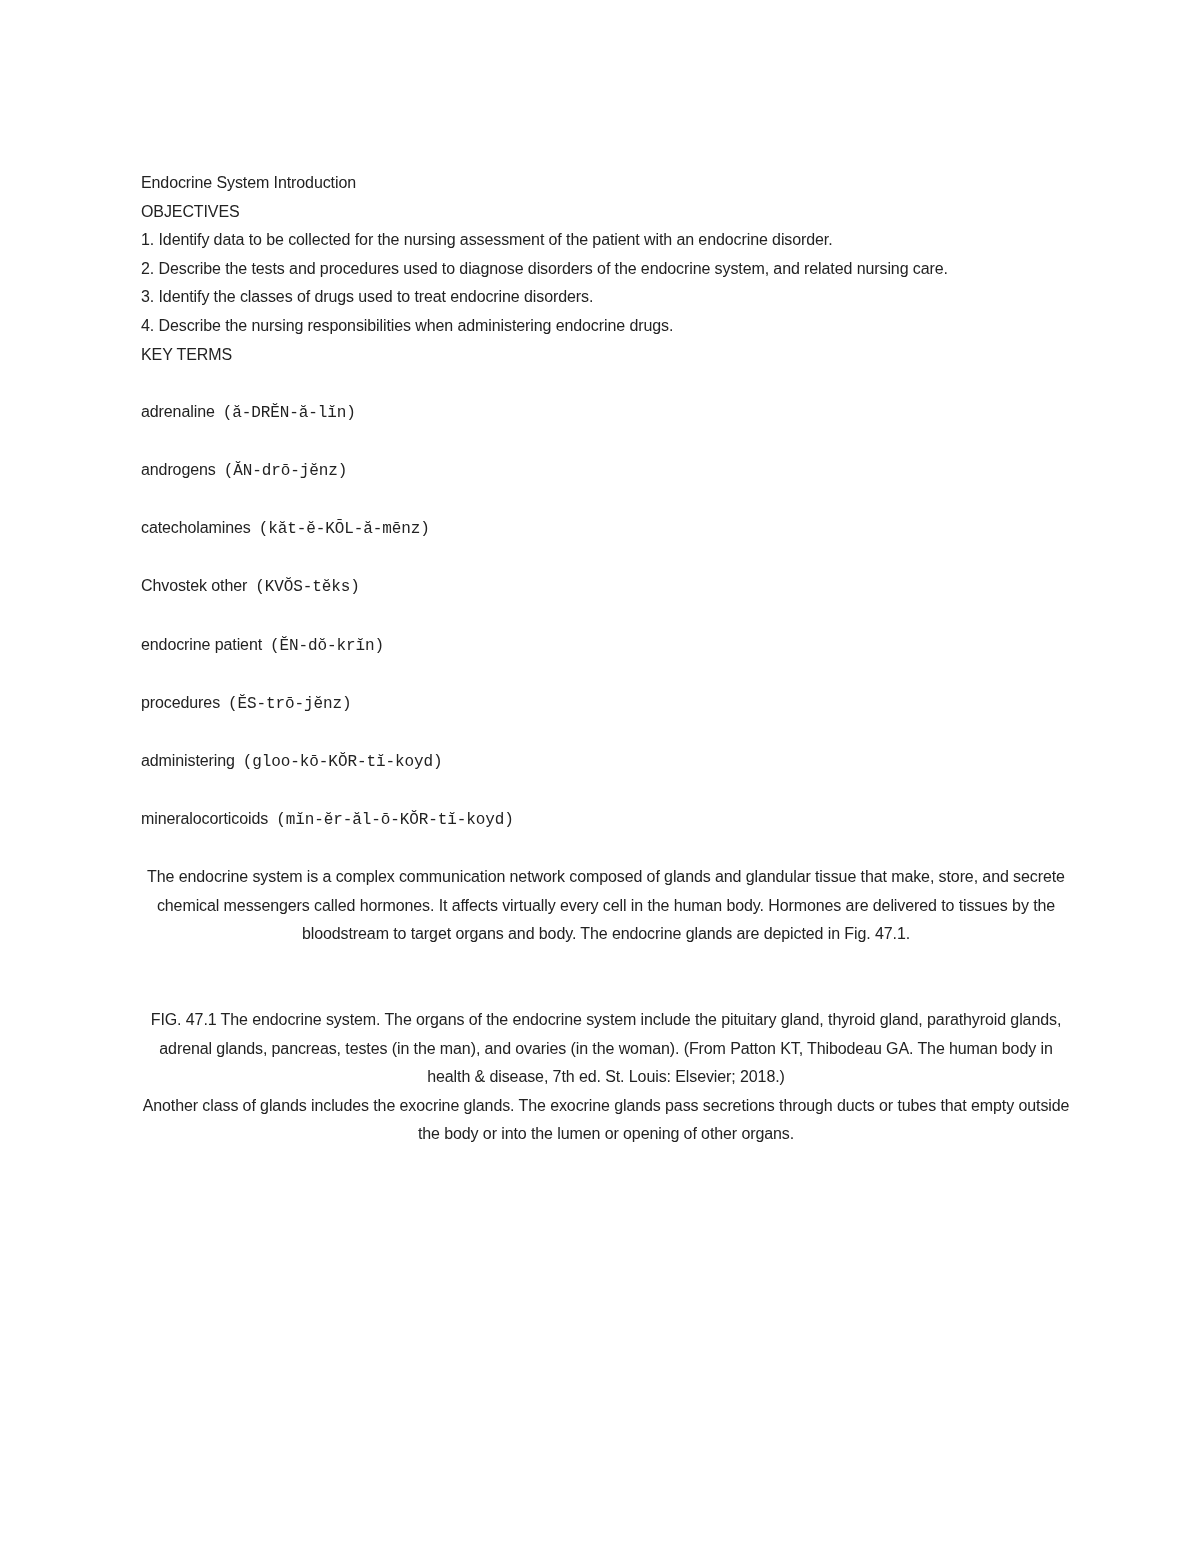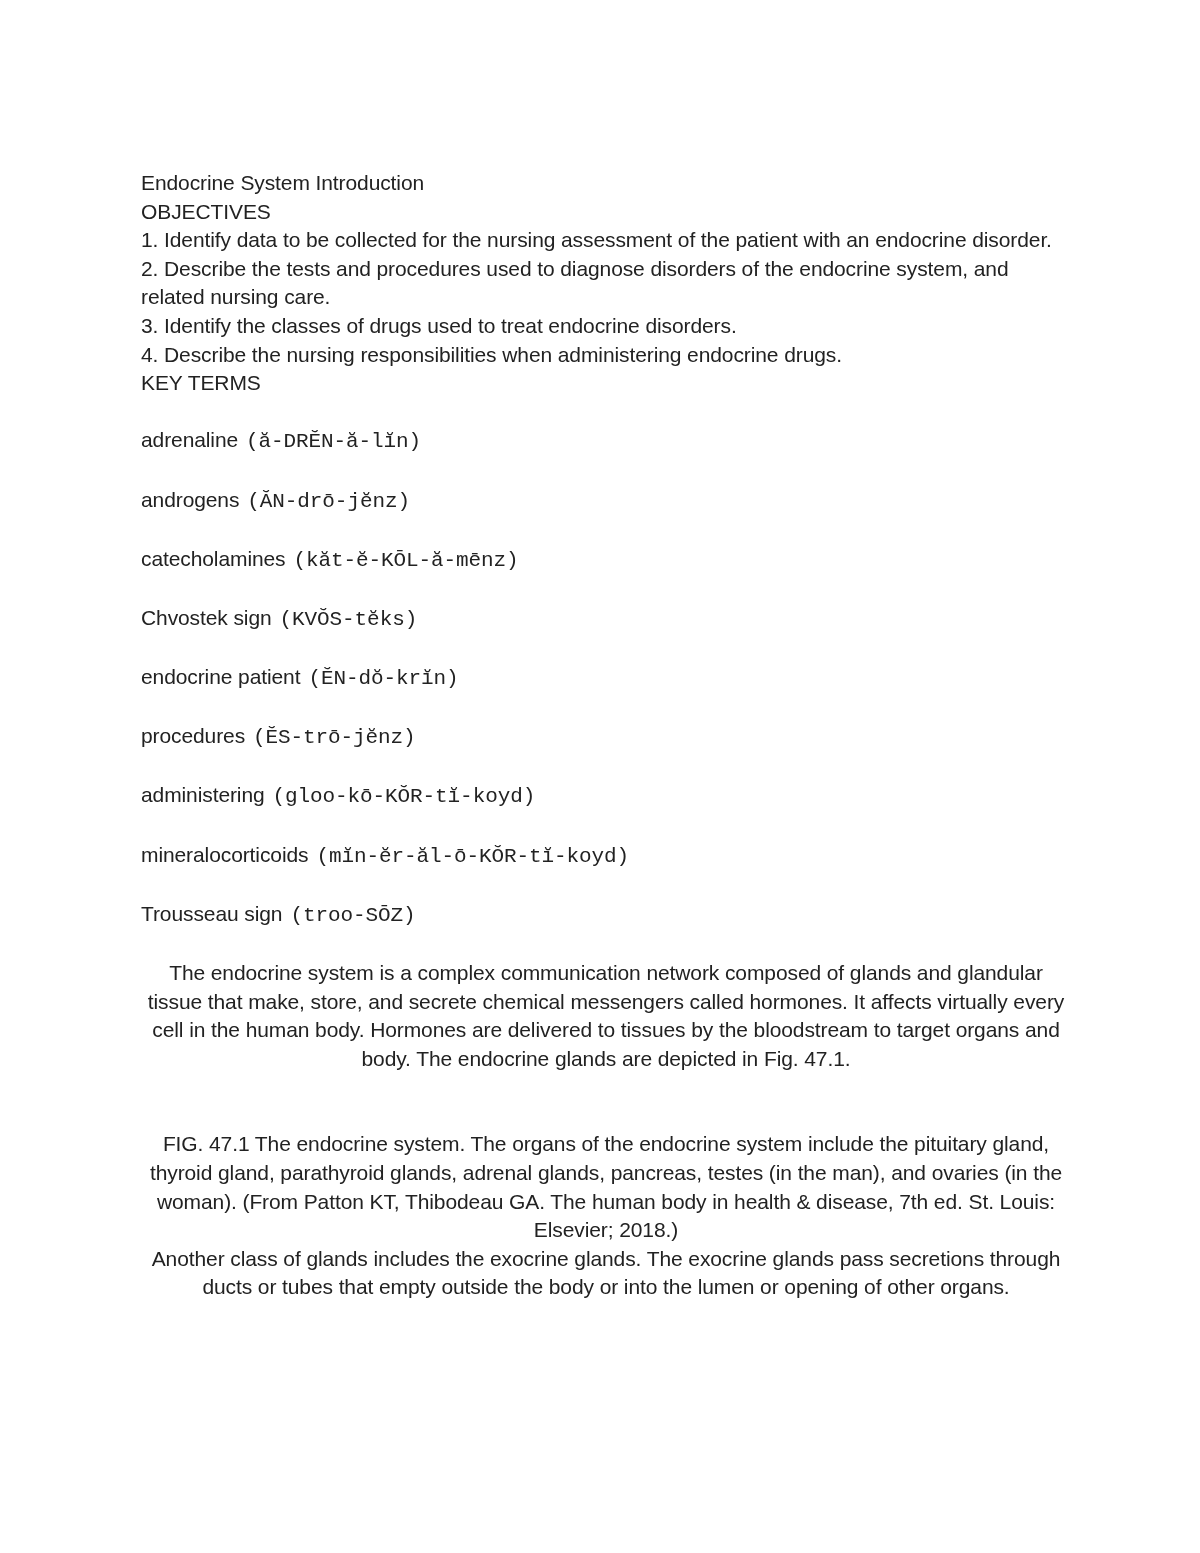--- a/index.html
+++ b/index.html
@@ -13,21 +13,21 @@
       position: relative;
       overflow: hidden;
       font-family: "Liberation Sans", "DejaVu Sans", sans-serif;
       color: #222222;
     }
     .page {
       position: absolute;
       left: 141px;
       top: 169px;
       width: 930px;
-      font-size: 21px;
+      font-size: 16px;
       line-height: 28.6px;
       letter-spacing: -0.1px;
     }
     .line { display: block; margin: 0; }
     .terms {
       margin-top: 28.6px;
     }
     .term {
       display: block;
       margin: 0 0 28.6px 0;
@@ -58,36 +58,33 @@
     <div class="term">
       <span>adrenaline</span><span class="pron">(ă-DRĔN-ă-lĭn)</span>
     </div>
     <div class="term">
       <span>androgens</span><span class="pron">(ĂN-drō-jĕnz)</span>
     </div>
     <div class="term">
       <span>catecholamines</span><span class="pron">(kăt-ĕ-KŌL-ă-mēnz)</span>
     </div>
     <div class="term">
-      <span>Chvostek sign</span><span class="pron">(KVŎS-tĕks)</span>
+      <span>Chvostek other</span><span class="pron">(KVŎS-tĕks)</span>
     </div>
     <div class="term">
       <span>endocrine patient</span><span class="pron">(ĔN-dŏ-krĭn)</span>
     </div>
     <div class="term">
       <span>procedures</span><span class="pron">(ĔS-trō-jĕnz)</span>
     </div>
     <div class="term">
       <span>administering</span><span class="pron">(gloo-kō-KŎR-tĭ-koyd)</span>
     </div>
     <div class="term">
       <span>mineralocorticoids</span><span class="pron">(mĭn-ĕr-ăl-ō-KŎR-tĭ-koyd)</span>
     </div>
-    <div class="term">
-      <span>Trousseau sign</span><span class="pron">(troo-SŌZ)</span>
-    </div>
   </div>
 
   <p class="para">The endocrine system is a complex communication network composed of glands and glandular tissue that make, store, and secrete chemical messengers called hormones. It affects virtually every cell in the human body. Hormones are delivered to tissues by the bloodstream to target organs and body. The endocrine glands are depicted in Fig. 47.1.</p>
   <div class="spacer-big"></div>
   <p class="para">FIG. 47.1 The endocrine system. The organs of the endocrine system include the pituitary gland, thyroid gland, parathyroid glands, adrenal glands, pancreas, testes (in the man), and ovaries (in the woman). (From Patton KT, Thibodeau GA. The human body in health &amp; disease, 7th ed. St. Louis: Elsevier; 2018.)</p>
   <p class="para">Another class of glands includes the exocrine glands. The exocrine glands pass secretions through ducts or tubes that empty outside the body or into the lumen or opening of other organs.</p>
 </div>
 
 </body></html>

